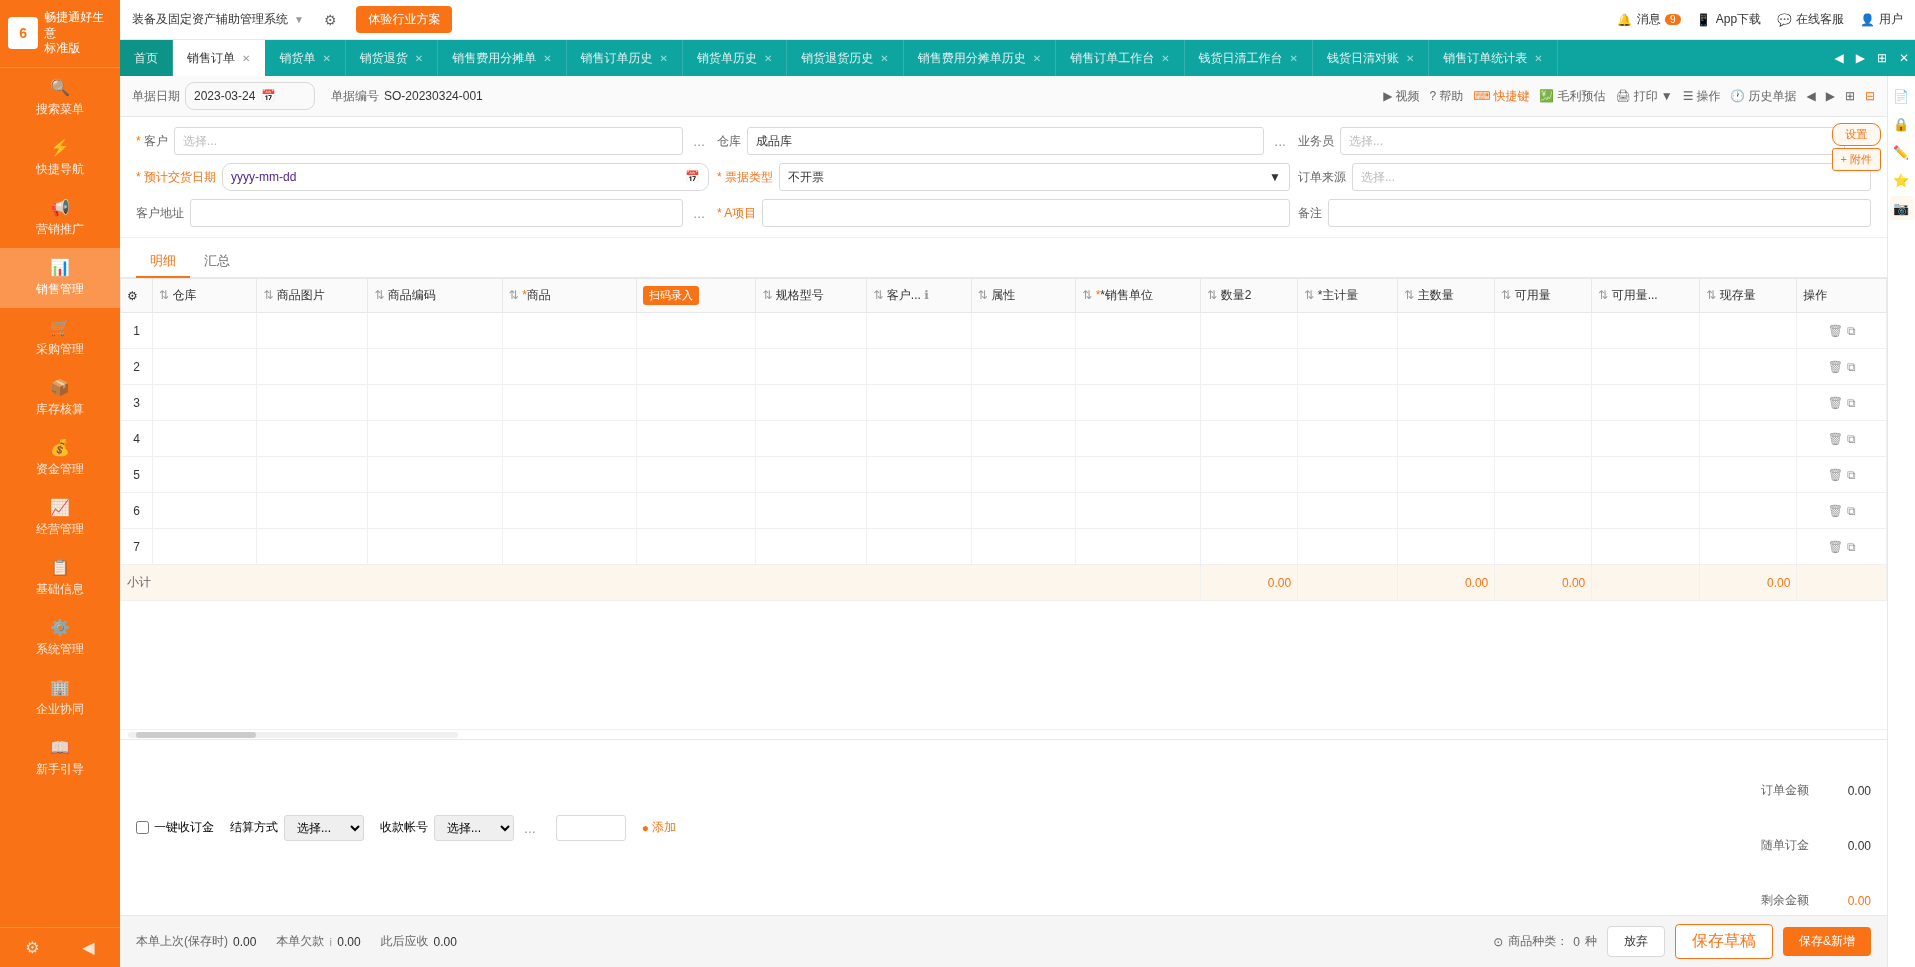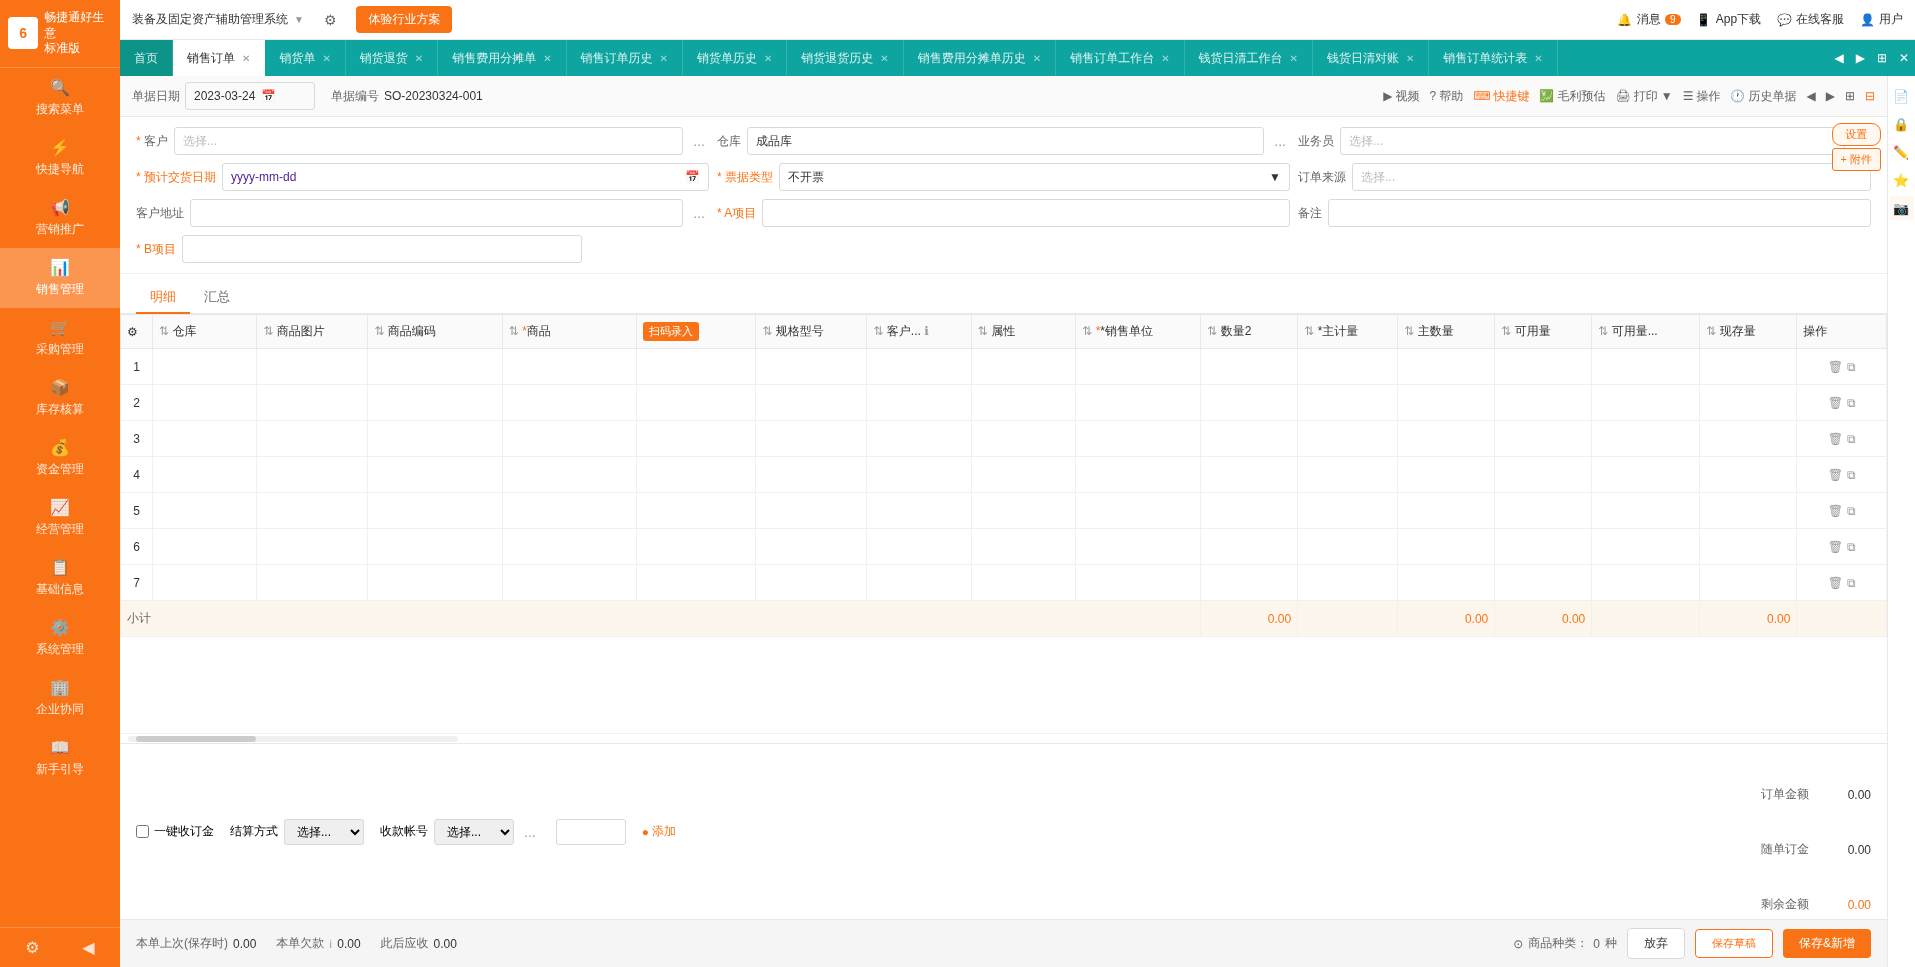--- a/index.html
+++ b/index.html
@@ -192,21 +192,21 @@
     }
     .ellipsis-btn {
       color: #999;
       cursor: pointer;
       padding: 0 4px;
       font-size: 14px;
     }
     .date-input {
       width: 130px;
       border: 1px solid #d9d9d9;
-      border-radius: 3px;
+      border-radius: 9px;
       padding: 4px 8px;
       font-size: 12px;
       height: 28px;
       display: flex;
       align-items: center;
       gap: 6px;
       cursor: pointer;
     }
     .date-icon { color: #999; font-size: 12px; }
 
@@ -379,21 +379,21 @@
       color: #333;
       font-size: 12px;
     }
     .btn-save-draft {
       border: 1px solid #f97316;
       background: #fff;
       border-radius: 4px;
       padding: 6px 16px;
       cursor: pointer;
       color: #f97316;
-      font-size: 11px;
+      font-size: 16px;
     }
     .btn-save-new {
       background: #f97316;
       border: none;
       border-radius: 4px;
       padding: 6px 16px;
       cursor: pointer;
       color: #fff;
       font-size: 12px;
     }
@@ -695,26 +695,20 @@
           </div>
           <div class="form-group">
             <span class="form-label" style="color:#f97316;">* <span>A项目</span></span>
             <input type="text" class="form-input" style="">
           </div>
           <div class="form-group">
             <span class="form-label">备注</span>
             <input type="text" class="form-input" style="flex: 2 1 0%;">
           </div>
         </div>
-        <div class="form-row">
-          <div class="form-group">
-            <span class="form-label" style="color:#f97316;">* <span>B项目</span></span>
-            <input type="text" class="form-input" style="max-width: 400px;">
-          </div>
-        </div>
       </div>
 
       <div class="detail-tabs">
         <div class="detail-tab active">明细</div>
         <div class="detail-tab">汇总</div>
       </div>
 
       <div class="table-container">
         <table class="data-table">
           <thead>

